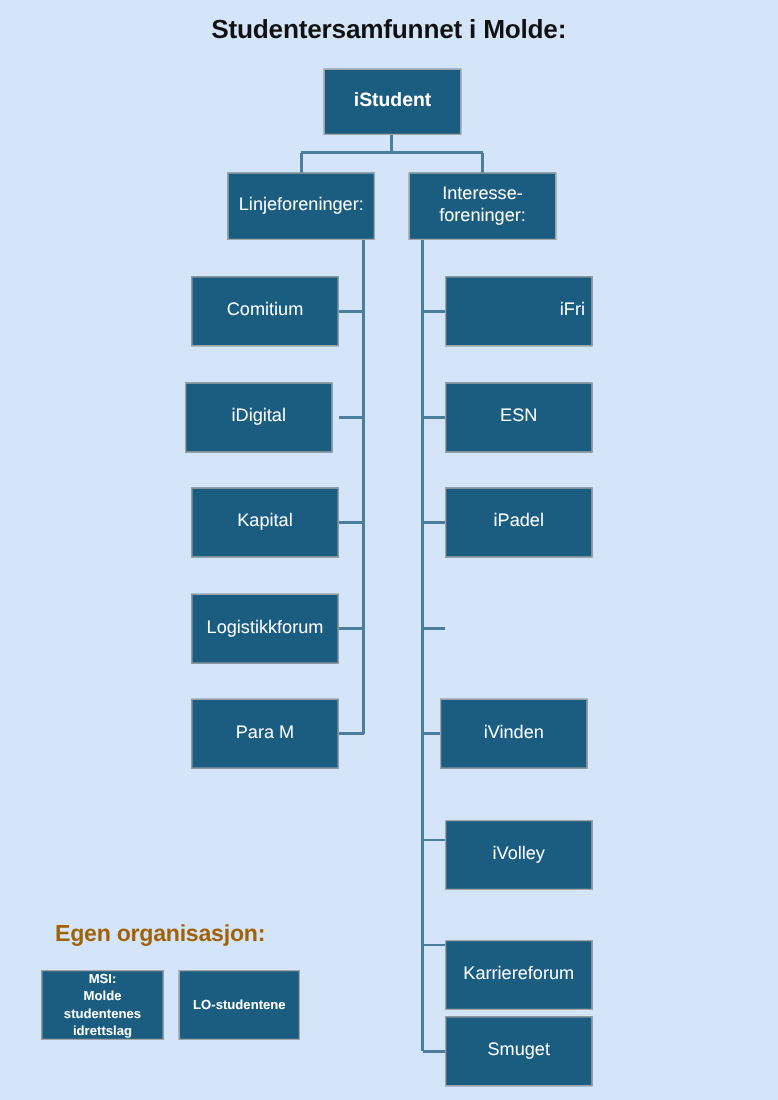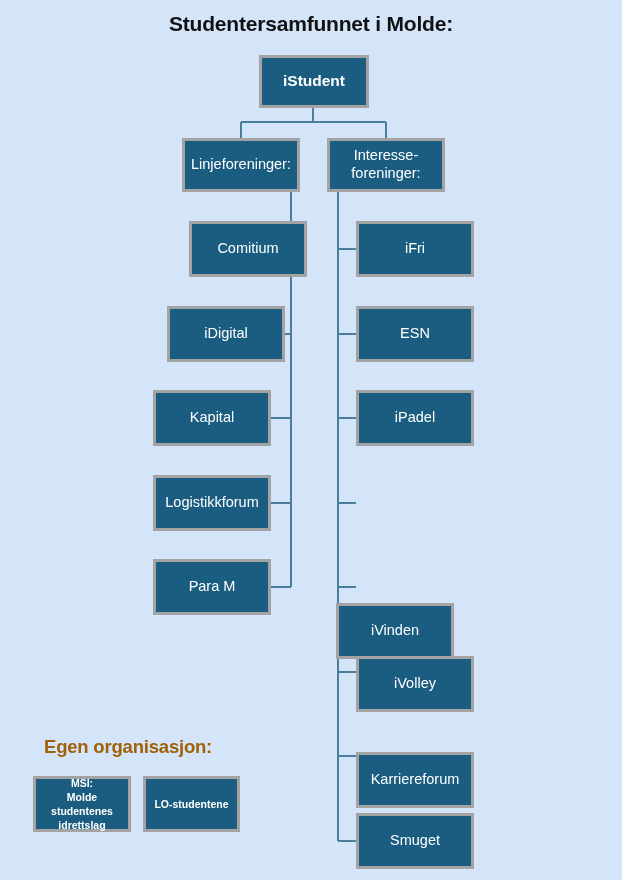--- a/index.html
+++ b/index.html
@@ -56,21 +56,21 @@
     width: 622px;
     height: 880px;
     z-index: 1;
   }
 
   
   .node {
     position: absolute;
     z-index: 2;
     background: #1a5d80;
-    border: 3px solid #a3a3a3;
+    border: 1px solid #a3a3a3;
     display: flex;
     align-items: center;
     justify-content: center;
     text-align: center;
     color: #ffffff;
     font-size: 14.5px;
     line-height: 1.22;
     padding: 0 5px;
   }
 
@@ -132,54 +132,54 @@
     <span class="node-label">Linjeforeninger:</span>
   </div>
 
   <div class="node" style="left:327px; top:138px; width:118px; height:54px;">
     <span class="node-label">
       <span>Interesse-</span><br>
       <span>foreninger:</span>
     </span>
   </div>
 
-  <div class="node" style="left:153px; top:221px; width:118px; height:56px;margin-left:36px;">
+  <div class="node" style="left:153px; top:221px; width:118px; height:56px;">
     <span class="node-label">Comitium</span>
   </div>
 
-  <div class="node" style="left:167px; top:306px; width:118px; height:56px;justify-content:center;">
+  <div class="node" style="left:148px; top:306px; width:118px; height:56px;justify-content:center;">
     <span class="node-label">iDigital</span>
   </div>
 
   <div class="node" style="left:153px; top:390px; width:118px; height:56px;">
     <span class="node-label">Kapital</span>
   </div>
 
   <div class="node" style="left:153px; top:475px; width:118px; height:56px;">
     <span class="node-label">Logistikkforum</span>
   </div>
 
   <div class="node" style="left:153px; top:559px; width:118px; height:56px;">
     <span class="node-label">Para M</span>
   </div>
 
-  <div class="node" style="left:356px; top:221px; width:118px; height:56px;">
+  <div class="node" style="left:356px; top:221px; width:118px; height:56px;justify-content:flex-end;">
     <span class="node-label">iFri</span>
   </div>
 
   <div class="node" style="left:356px; top:306px; width:118px; height:56px;">
     <span class="node-label">ESN</span>
   </div>
 
   <div class="node" style="left:356px; top:390px; width:118px; height:56px;">
     <span class="node-label">iPadel</span>
   </div>
 
 
-  <div class="node" style="left:336px; top:559px; width:118px; height:56px;margin-top:44px;">
+  <div class="node" style="left:352px; top:559px; width:118px; height:56px;">
     <span class="node-label">iVinden</span>
   </div>
 
   <div class="node" style="left:356px; top:644px; width:118px; height:56px;margin-top:12px;">
     <span class="node-label">iVolley</span>
   </div>
 
   <div class="node" style="left:356px; top:728px; width:118px; height:56px;margin-top:24px;">
     <span class="node-label">Karriereforum</span>
   </div>

